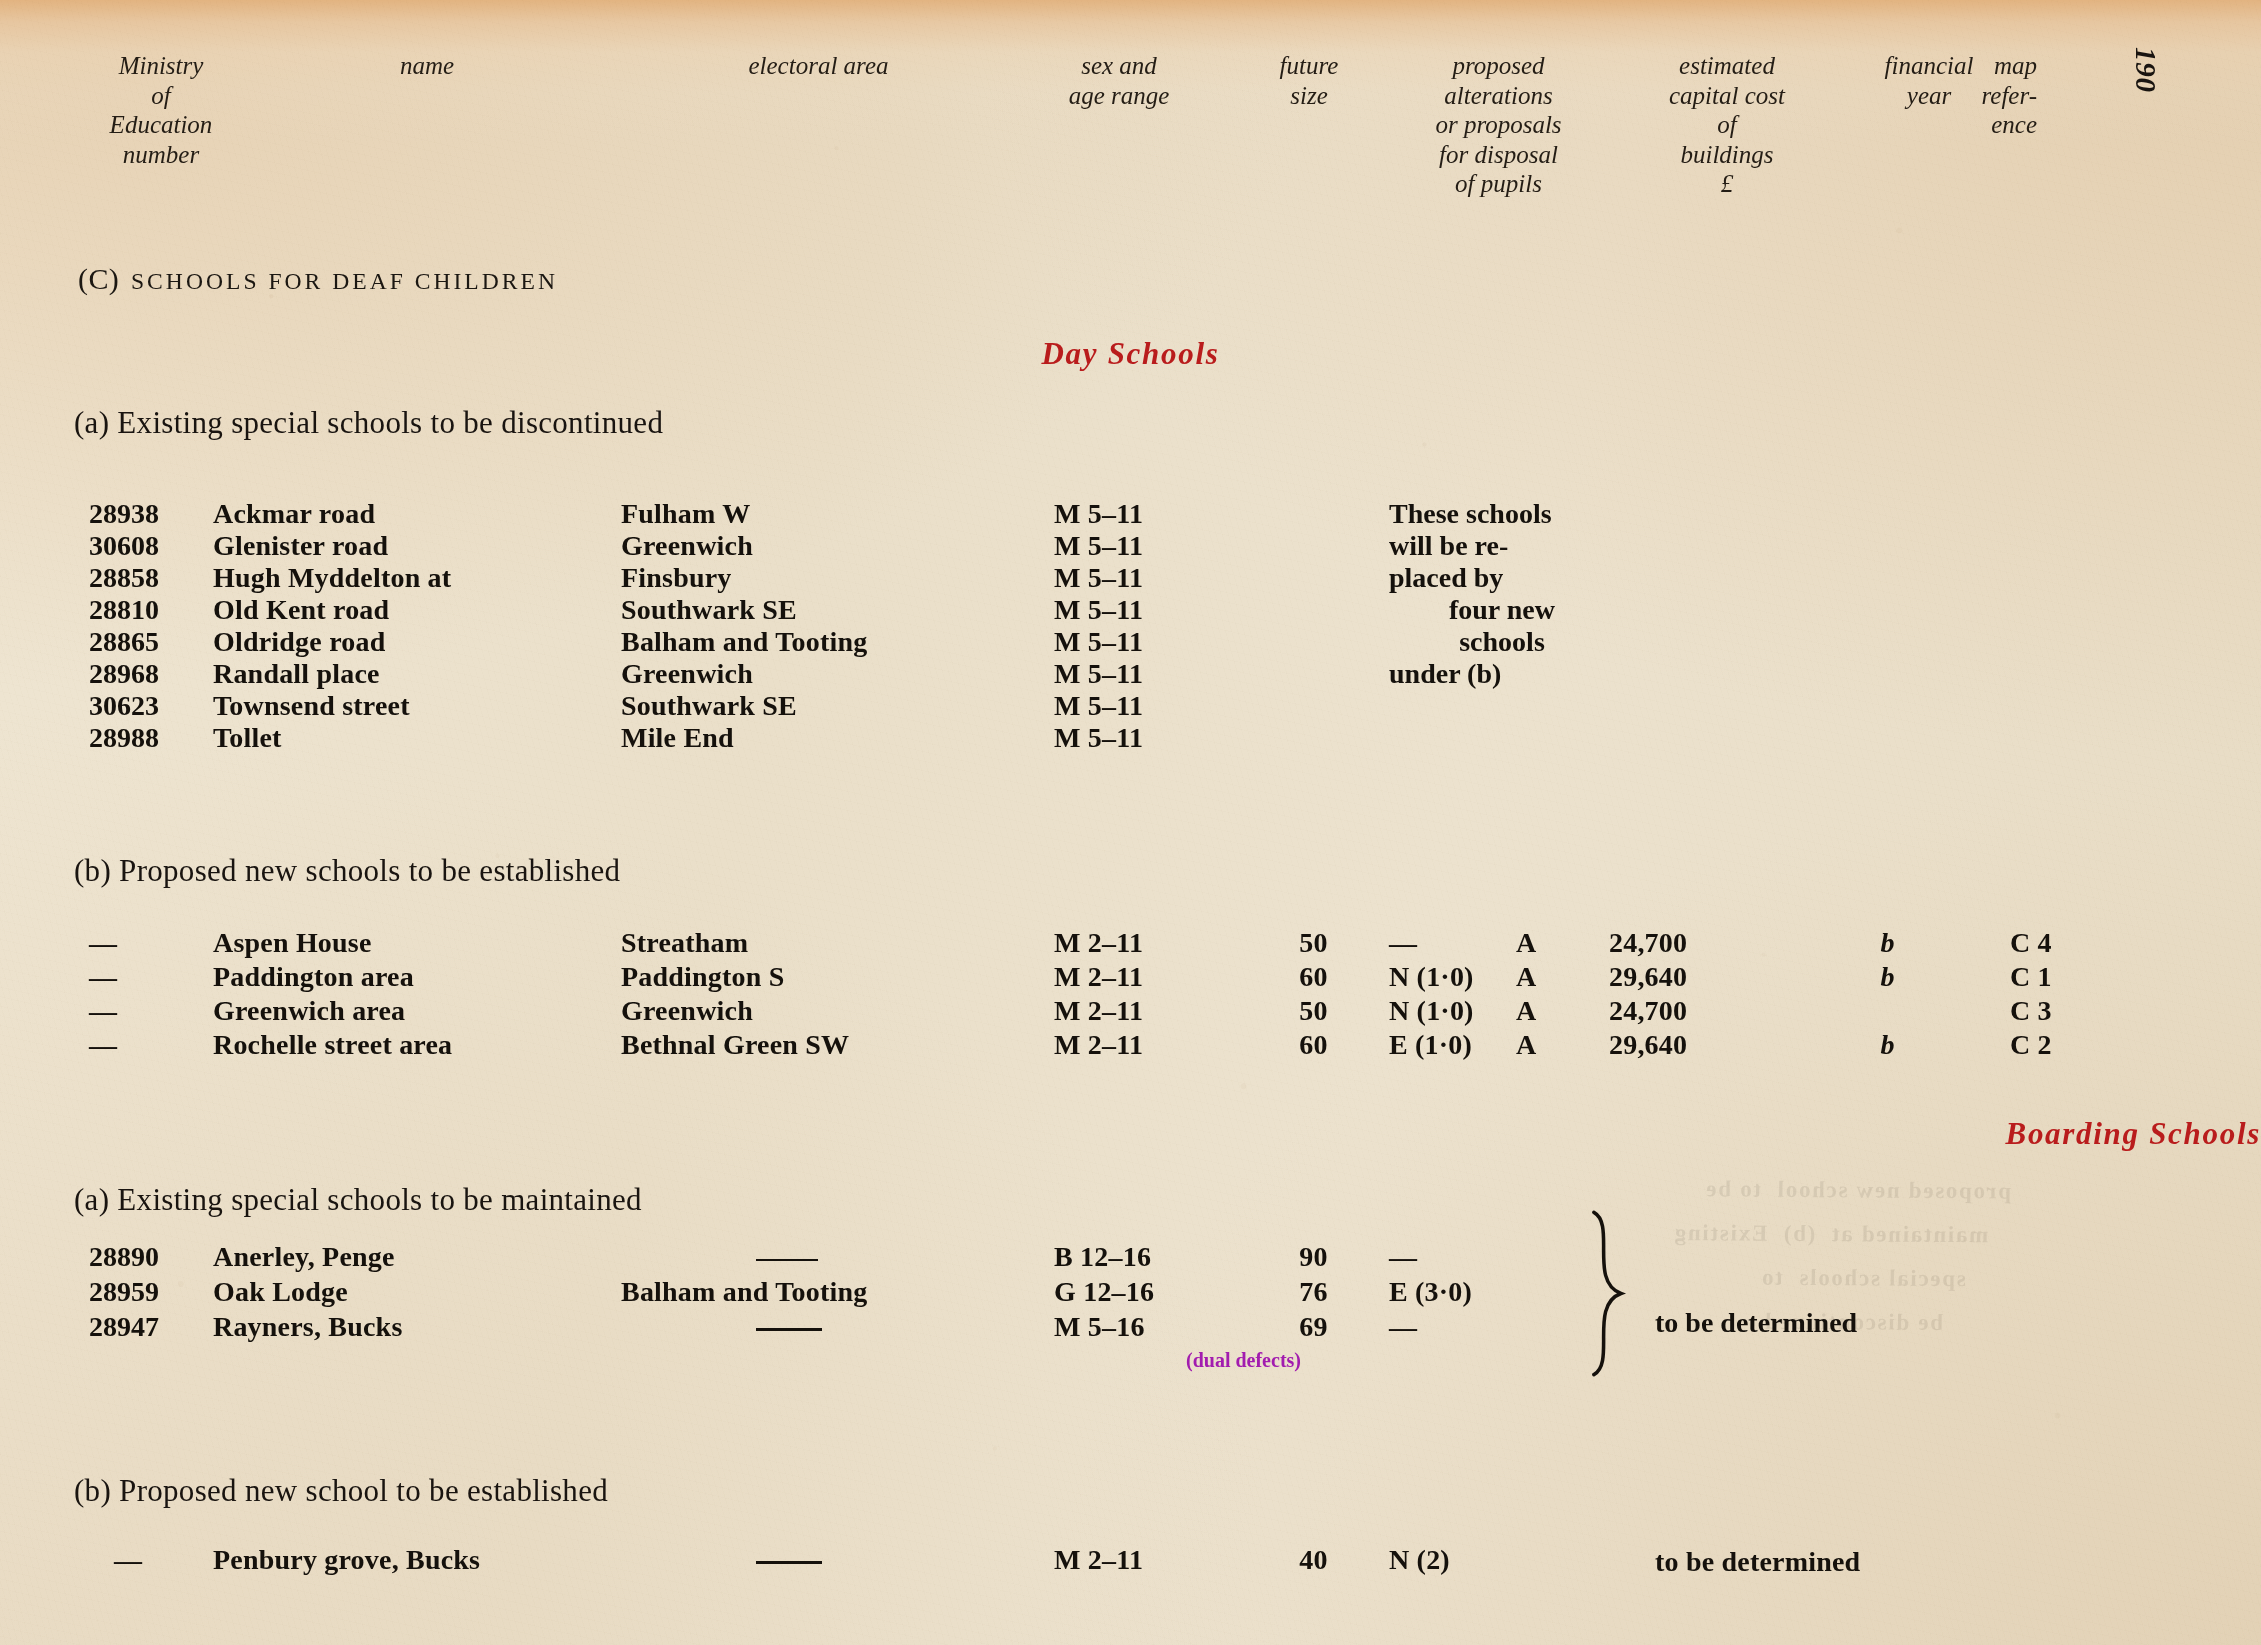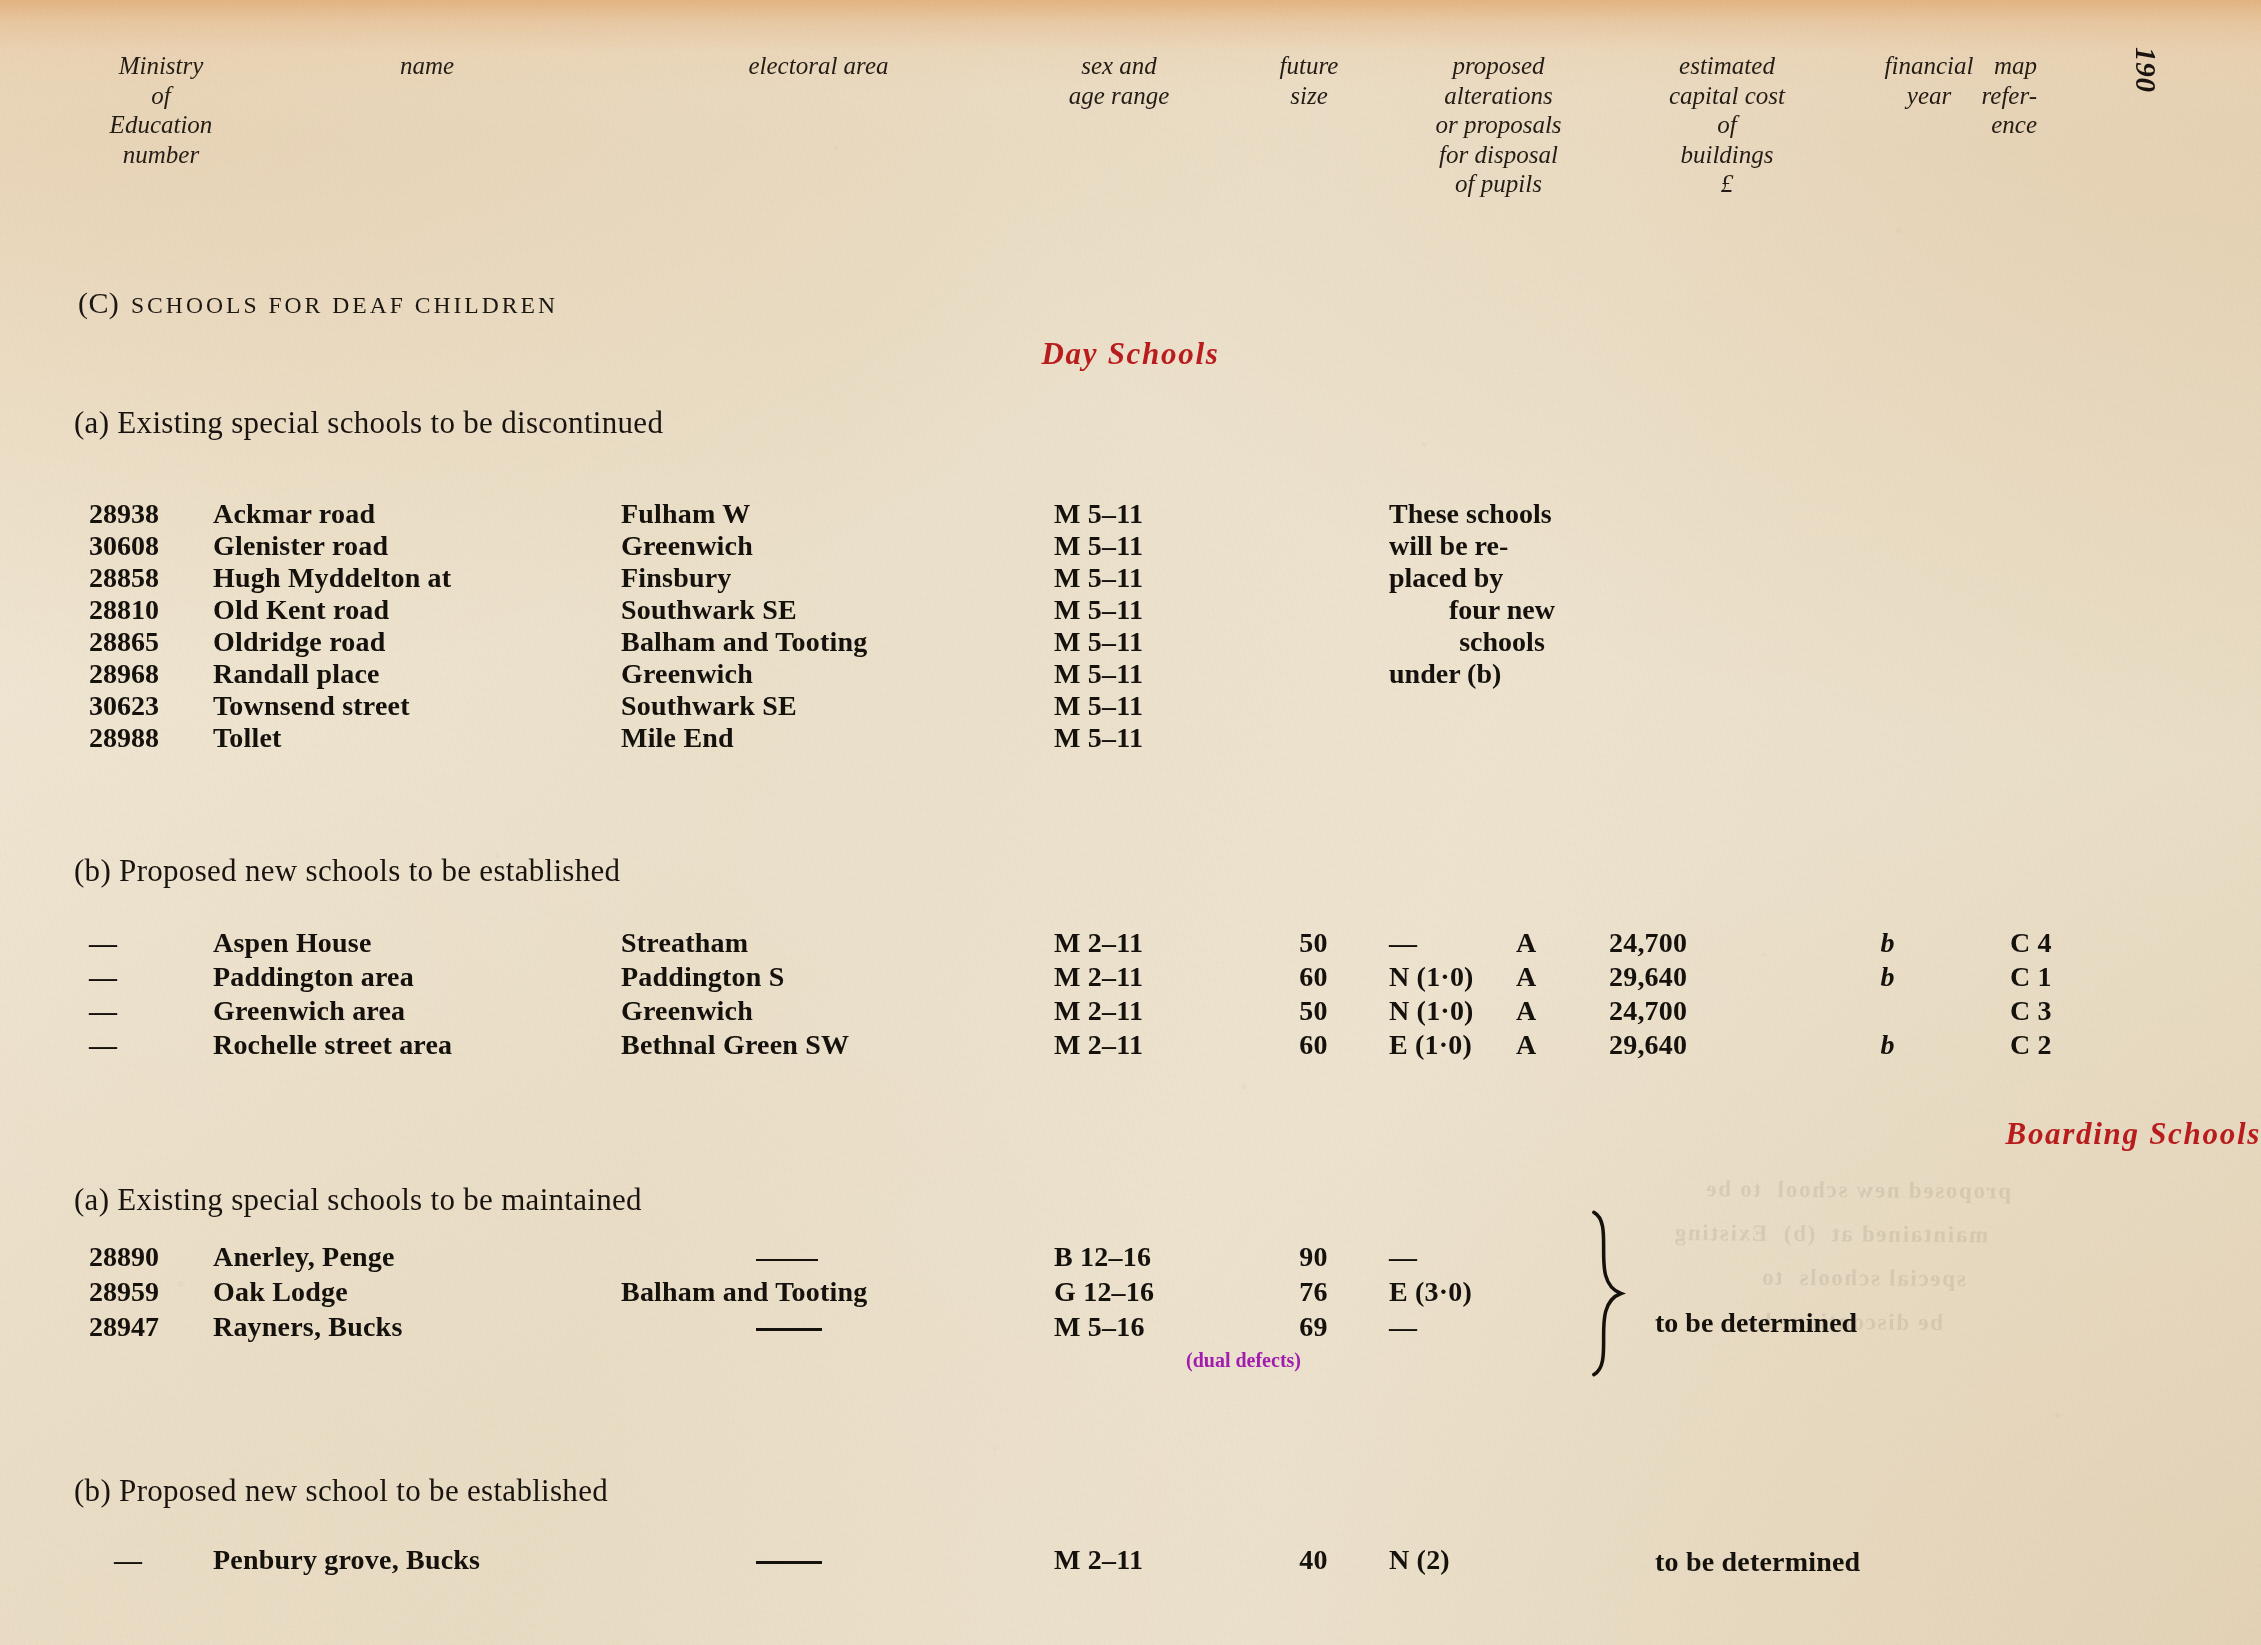--- a/index.html
+++ b/index.html
@@ -90,21 +90,21 @@
     position:absolute; left:2162px; top:47px;
     font-family:"Liberation Serif", serif; font-weight:700; font-style:italic;
     font-size:29px; letter-spacing:0.8px;
     transform:rotate(90deg); transform-origin:left top;
     color:#191410;
   }
 
   
   .sect-c{
     position:absolute; left:78px; top:262px;
-    font-size:27px; letter-spacing:0.4px; color:#1b1712;margin-top:24px;
+    font-size:27px; letter-spacing:0.4px; color:#1b1712;
   }
   .sect-c .paren{ font-size:30px; }
   .sect-c .caps{ font-size:23.6px; letter-spacing:3px; font-weight:400; margin-left:11.8px; }
 
   .centre-head{
     position:absolute; width:100%; text-align:center;
     font-style:italic; font-weight:700; font-size:31px; letter-spacing:1.7px; color:#b91c1c;
   }
   .centre-head span{ letter-spacing:1.7px; }
 

